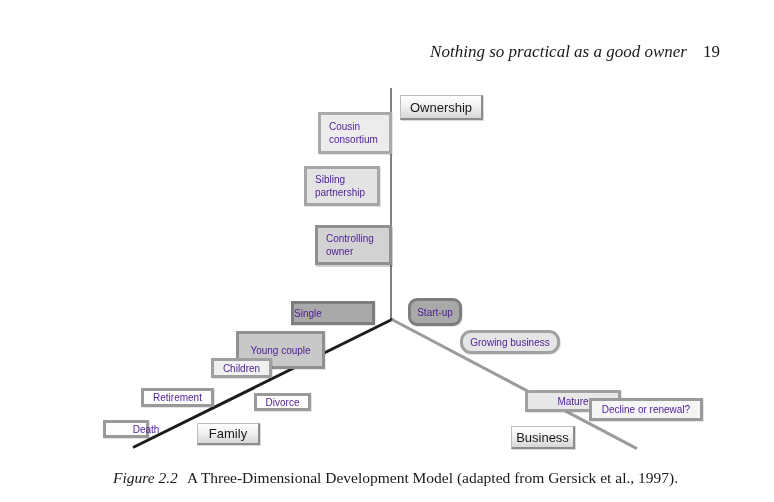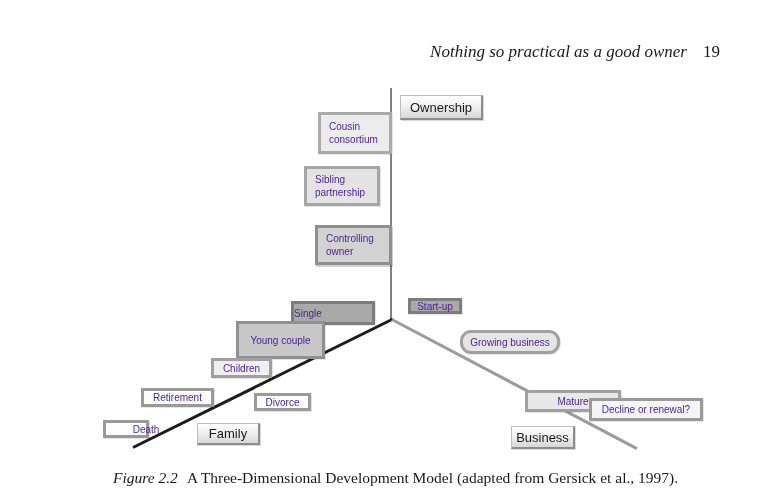--- a/index.html
+++ b/index.html
@@ -73,27 +73,27 @@
     text-align: center;
     box-shadow: 1px 1px 0 rgba(0,0,0,0.10);
   }
   .stage.left-text { justify-content: flex-start; text-align: left; padding-left: 8px; }
 
   #box-cousin      { left: 318px; top: 112px; width: 74px; height: 42px; background: #ececec; border-color: #aaaaaa; }
   #box-sibling     { left: 304px; top: 166px; width: 76px; height: 40px; background: #e3e3e3; border-color: #a6a6a6; }
   #box-controlling { left: 315px; top: 225px; width: 77px; height: 40px; background: #d2d2d2; border-color: #8f8f8f; box-shadow: 1px 2px 0 rgba(0,0,0,0.18); }
 
   #box-single      { left: 291px; top: 301px; width: 84px; height: 24px; background: #a9a9a9; border-color: #7d7d7d; padding-left: 0; justify-content: flex-start; text-align: left; }
-  #box-young       { left: 236px; top: 321px; width: 89px; height: 38px; background: #c8c8c8; border-color: #909090; }
+  #box-young       { left: 236px; top: 331px; width: 89px; height: 38px; background: #c8c8c8; border-color: #909090; }
   #box-children    { left: 211px; top: 358px; width: 61px; height: 20px; background: #f0f0f0; border-color: #a0a0a0; }
   #box-retirement  { left: 141px; top: 388px; width: 73px; height: 19px; background: #fdfdfd; border-color: #9a9a9a; }
   #box-divorce     { left: 254px; top: 393px; width: 57px; height: 18px; background: #fdfdfd; border-color: #9a9a9a; }
   #box-death       { left: 103px; top: 420px; width: 45px; height: 18px; background: #fdfdfd; border-color: #9a9a9a; padding-left: 40px; }
 
-  #box-startup     { left: 408px; top: 298px; width: 54px; height: 16px; background: #a9a9a9; border-color: #7d7d7d; }
+  #box-startup     { left: 408px; top: 298px; width: 54px; height: 28px; background: #a9a9a9; border-color: #7d7d7d; border-radius: 9px; }
   #box-growing     { left: 460px; top: 330px; width: 100px; height: 24px; background: #e5e5e5; border-color: #a0a0a0; border-radius: 11px; }
   #box-mature      { left: 525px; top: 366px; width: 96px; height: 22px; background: #e8e8e8; border-color: #a0a0a0; margin-top: 24px; }
   #box-decline     { left: 589px; top: 398px; width: 114px; height: 23px; background: #f5f5f5; border-color: #9a9a9a; }
 
   
   .axis-btn {
     position: absolute;
     box-sizing: border-box;
     background: linear-gradient(to bottom, #ffffff 0%, #f1f1f1 45%, #d7d7d7 100%);
     border: 1px solid #bdbdbd;

